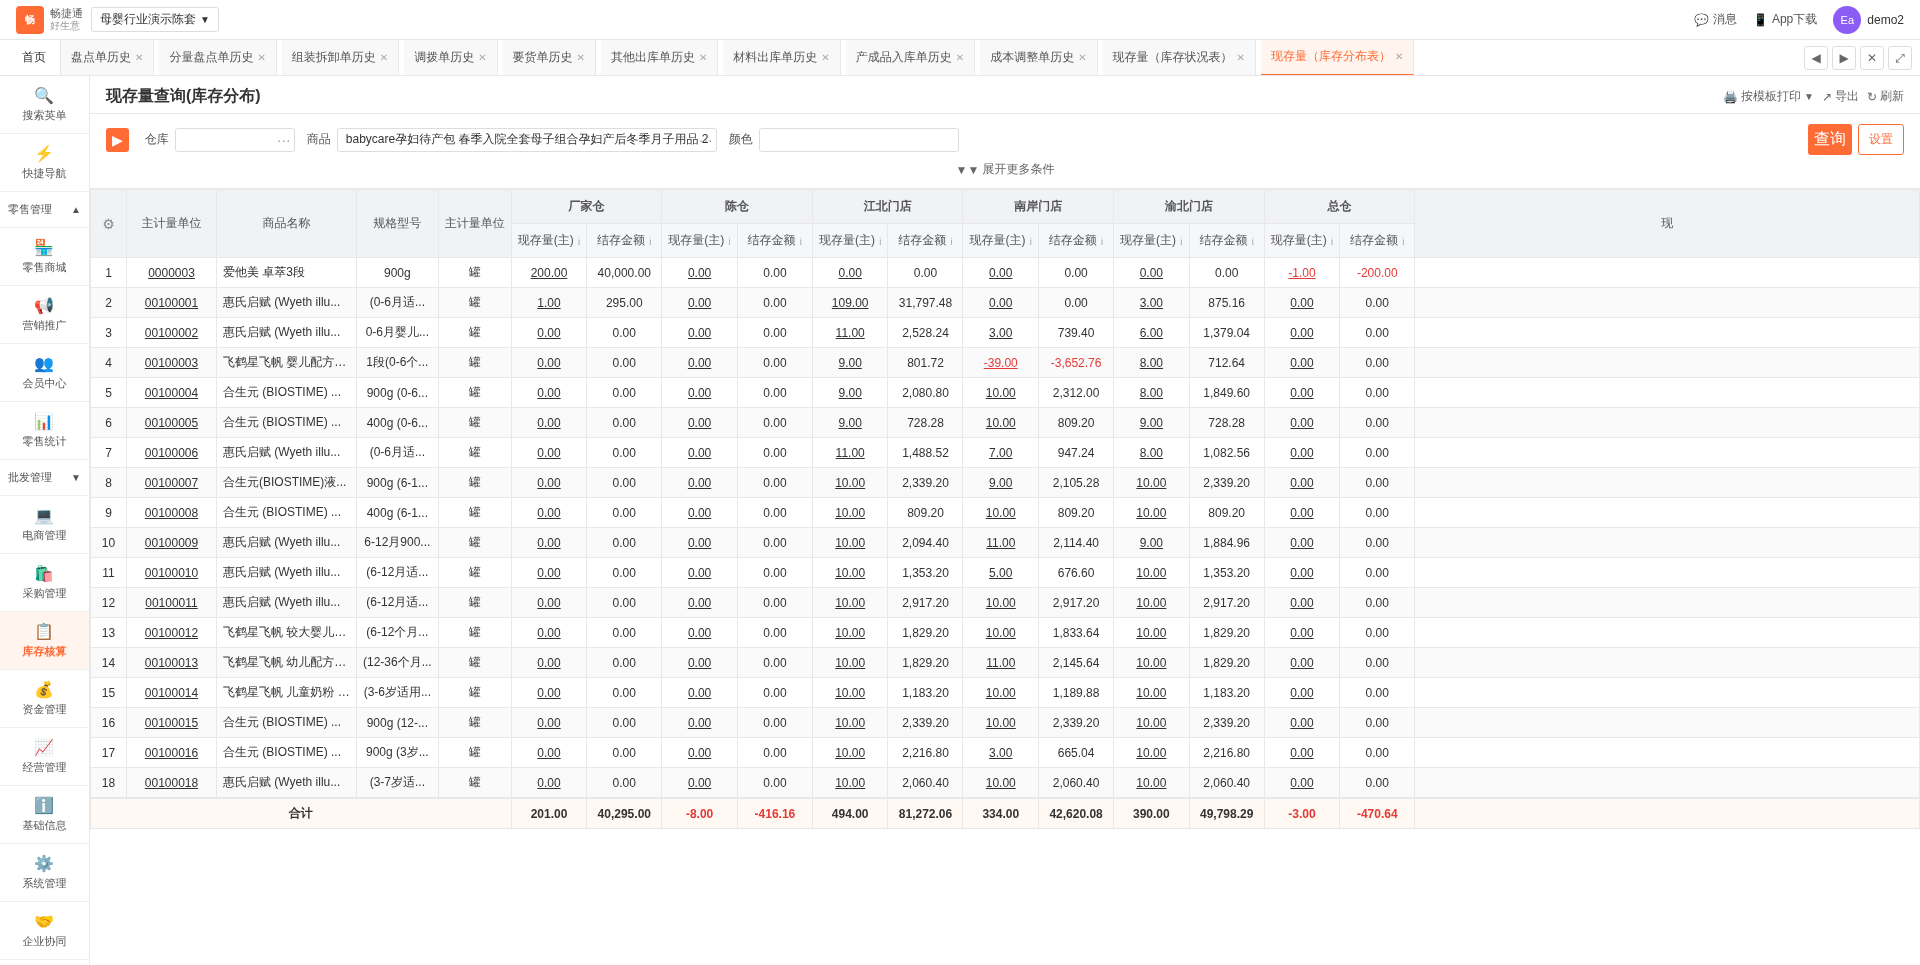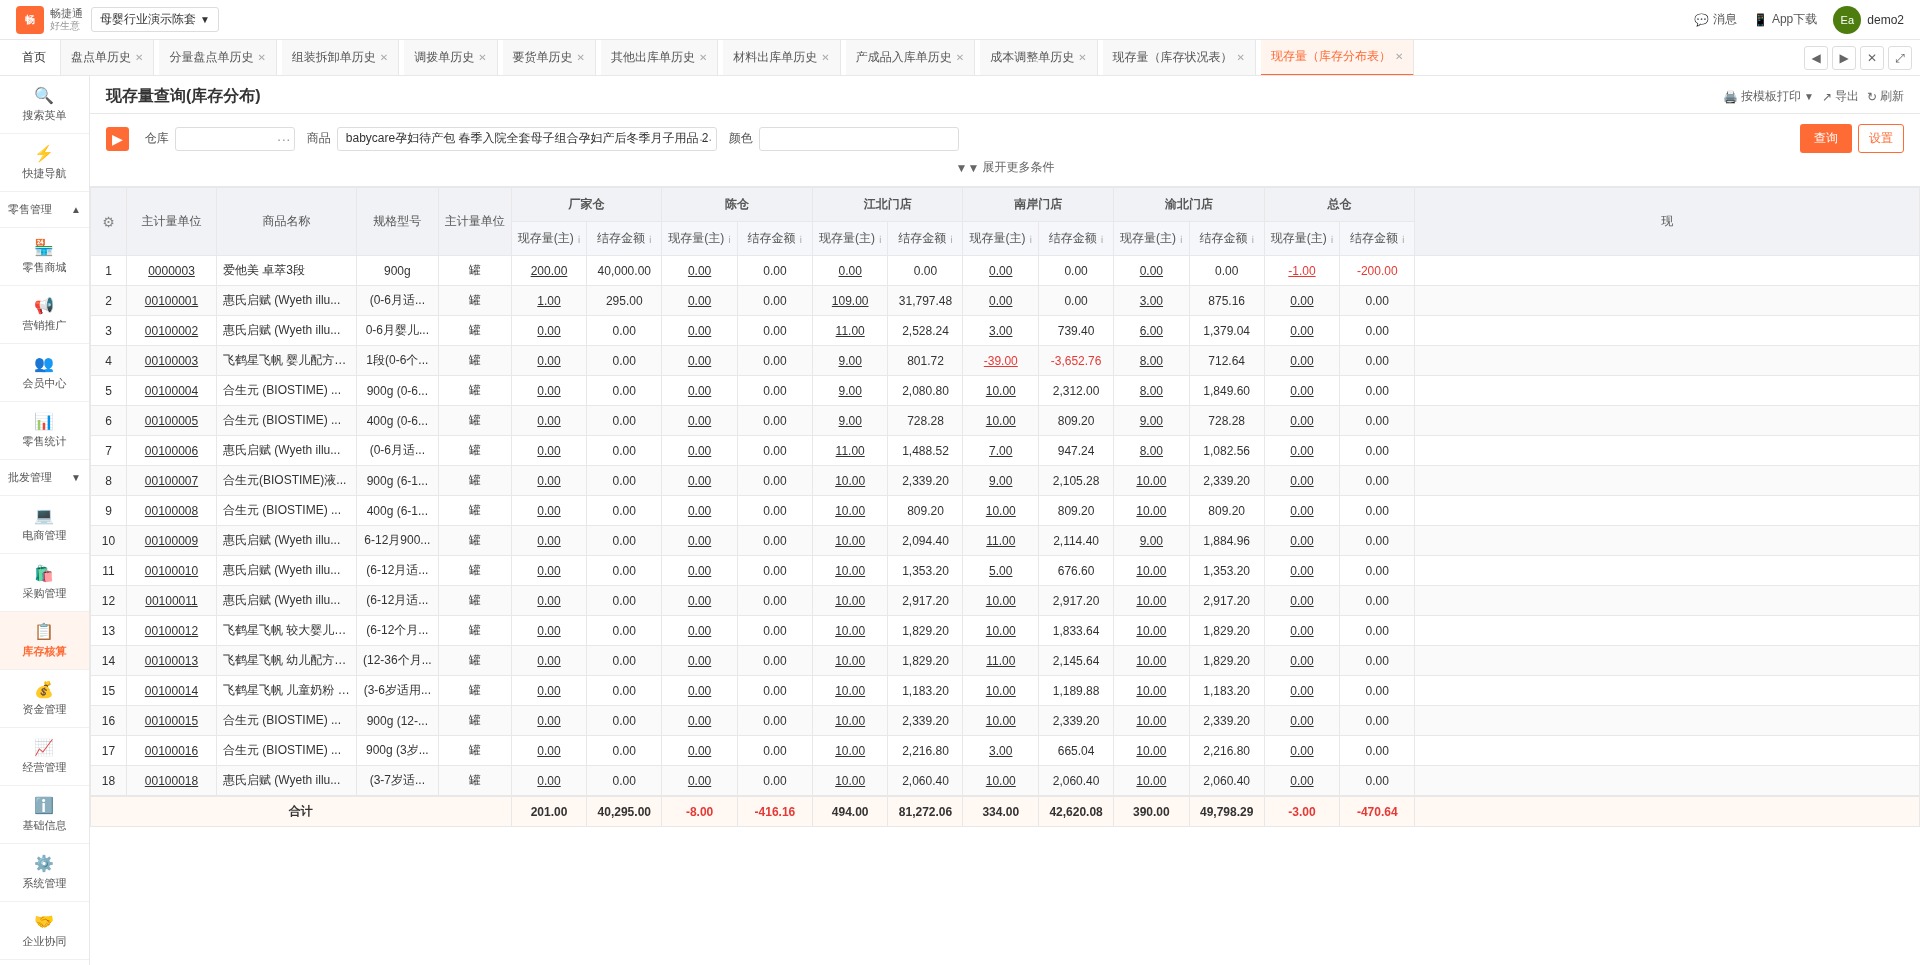--- a/index.html
+++ b/index.html
@@ -7,21 +7,21 @@
 
     
     .top-bar { height: 40px; background: #fff; display: flex; align-items: center; justify-content: space-between; padding: 0 16px; border-bottom: 1px solid #e8e8e8; }
     .top-bar-left { display: flex; align-items: center; gap: 8px; }
     .logo-area { display: flex; align-items: center; gap: 6px; }
     .logo-icon { width: 28px; height: 28px; background: #ff6b35; border-radius: 4px; display: flex; align-items: center; justify-content: center; color: white; font-size: 10px; font-weight: bold; }
     .logo-text { font-size: 11px; color: #666; line-height: 1.2; }
     .industry-selector { display: flex; align-items: center; gap: 4px; border: 1px solid #ddd; border-radius: 3px; padding: 3px 8px; cursor: pointer; background: #fff; font-size: 12px; color: #333; }
     .top-bar-right { display: flex; align-items: center; gap: 16px; }
     .top-bar-btn { display: flex; align-items: center; gap: 4px; cursor: pointer; color: #555; font-size: 12px; }
-    .user-avatar { width: 28px; height: 28px; border-radius: 50%; background: #4d7c0f; display: flex; align-items: center; justify-content: center; color: white; font-size: 11px; }
+    .user-avatar { width: 28px; height: 28px; border-radius: 50%; background: #8b5cf6; display: flex; align-items: center; justify-content: center; color: white; font-size: 11px; }
 
     
     .tab-bar { height: 36px; background: #fff; display: flex; align-items: center; padding: 0 8px; border-bottom: 1px solid #e8e8e8; overflow: hidden; position: relative; }
     .tab-bar-inner { display: flex; align-items: center; flex: 1; overflow: hidden; gap: 5px; }
     .tab-home { padding: 0 14px; height: 36px; display: flex; align-items: center; color: #333; font-size: 12px; cursor: pointer; border-right: 1px solid #e8e8e8; white-space: nowrap; }
     .tab-item { padding: 0 10px; height: 36px; display: flex; align-items: center; gap: 4px; color: #555; font-size: 12px; cursor: pointer; border-right: 1px solid #e8e8e8; white-space: nowrap; background: #f8f8f8; }
     .tab-item.active { background: #fff4ee; color: #ff6b35; border-bottom: 2px solid #ff6b35; }
     .tab-item .tab-close { color: #aaa; font-size: 10px; cursor: pointer; }
     .tab-nav-btn { width: 24px; height: 24px; border: 1px solid #ddd; border-radius: 3px; display: flex; align-items: center; justify-content: center; cursor: pointer; color: #666; font-size: 12px; background: #fff; }
     .tab-actions { display: flex; align-items: center; gap: 4px; margin-left: 4px; }
@@ -48,21 +48,21 @@
     
     .search-bar { background: #fff; padding: 10px 16px; border-bottom: 1px solid #e8e8e8; }
     .search-row { display: flex; align-items: center; gap: 12px; flex-wrap: wrap; }
     .search-field { display: flex; align-items: center; gap: 6px; }
     .search-label { color: #555; font-size: 12px; white-space: nowrap; }
     .search-input { border: 1px solid #ddd; border-radius: 3px; padding: 4px 8px; font-size: 12px; width: 120px; color: #333; }
     .search-input-wide { border: 1px solid #ddd; border-radius: 3px; padding: 4px 8px; font-size: 12px; width: 380px; color: #333; }
     .search-input-color { border: 1px solid #ddd; border-radius: 3px; padding: 4px 8px; font-size: 12px; width: 200px; color: #333; }
     .expand-btn { display: flex; align-items: center; gap: 3px; color: #666; font-size: 12px; cursor: pointer; background: none; border: none; }
     .search-actions { display: flex; gap: 6px; margin-left: auto; }
-    .btn-primary { background: #ff6b35; color: white; border: none; border-radius: 3px; padding: 5px 14px; font-size: 12px; cursor: pointer; white-space: nowrap; }
+    .btn-primary { background: #ff6b35; color: white; border: none; border-radius: 3px; padding: 5px 6px; font-size: 16px; cursor: pointer; white-space: nowrap; }
     .btn-secondary { background: #fff; color: #ff6b35; border: 1px solid #ff6b35; border-radius: 3px; padding: 5px 10px; font-size: 12px; cursor: pointer; white-space: nowrap; }
     .input-with-dots { position: relative; }
     .input-dots { position: absolute; right: 4px; top: 50%; transform: translateY(-50%); color: #999; font-size: 14px; cursor: pointer; }
 
     
     .table-container { flex: 1; overflow: auto; background: #fff; margin: 0; }
     table { width: 100%; border-collapse: collapse; font-size: 12px; }
     thead tr th { background: #f5f7fa; color: #555; padding: 8px 6px; text-align: center; border: 1px solid #e8e8e8; font-weight: 500; white-space: nowrap; position: sticky; top: 0; z-index: 2; }
     thead tr:first-child th { background: #f0f2f5; }
     tbody tr td { padding: 6px 6px; text-align: center; border: 1px solid #e8e8e8; color: #333; white-space: nowrap; }

